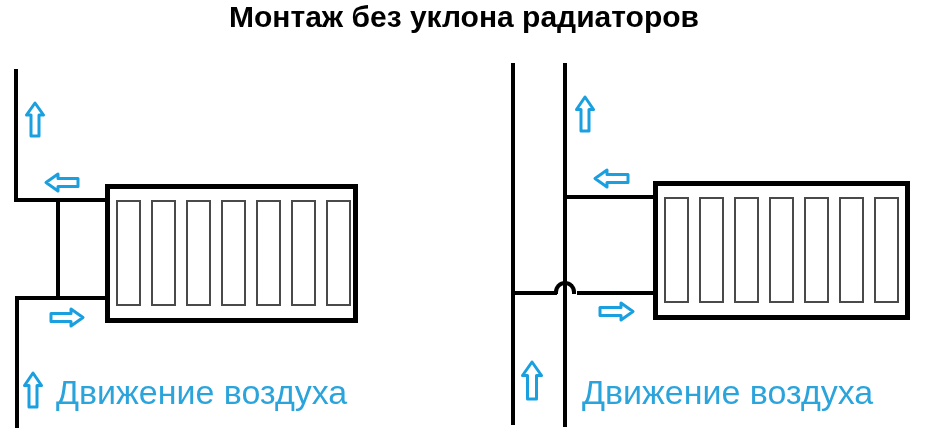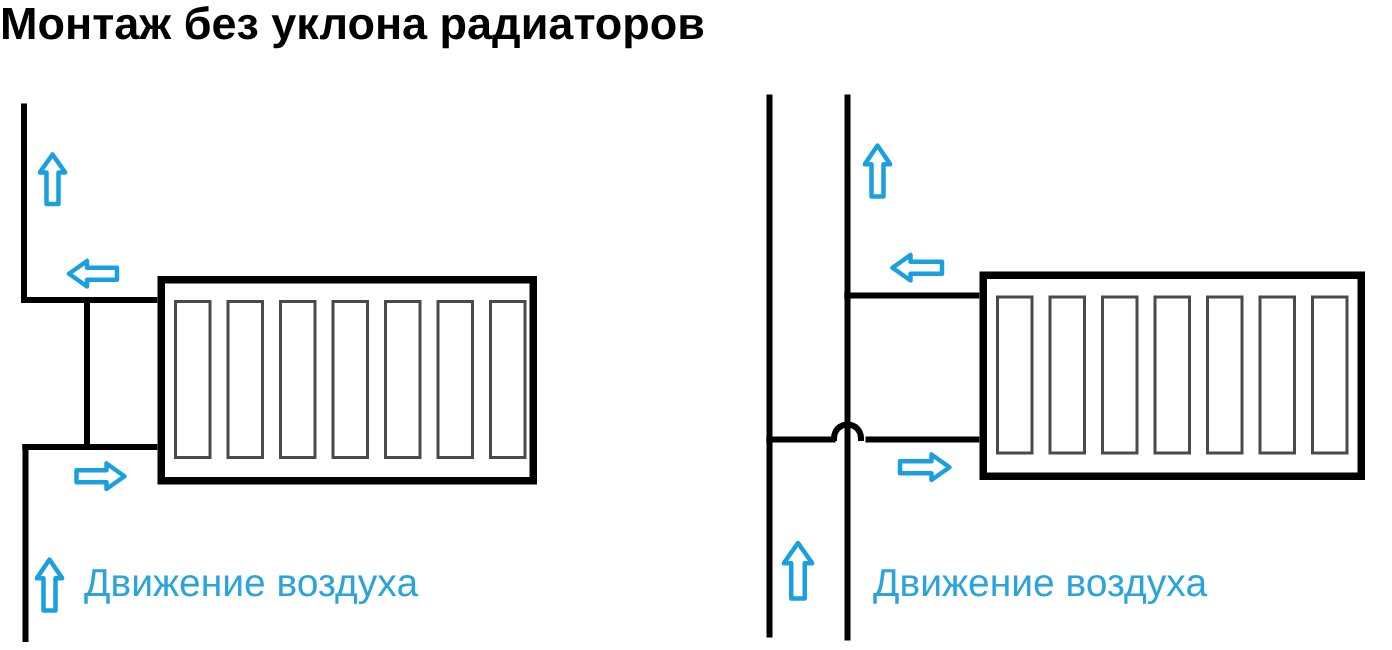--- a/index.html
+++ b/index.html
@@ -8,42 +8,42 @@
     --label:#2ba4dc;
     --section_border:#4a4a4a;
     --background:#ffffff;
   }
   html,body{margin:0;padding:0;background:var(--background);}
   .canvas{
     position:relative;width:928px;height:433px;background:var(--background);
     font-family:"Liberation Sans","DejaVu Sans",sans-serif;overflow:hidden;
   }
   .title{
-    position:absolute;left:0;top:0;width:100%;
+    position:absolute;left:0;top:0;width:100%;text-align:center;
     font-size:30px;font-weight:bold;color:#000;letter-spacing:0px;margin:0;
   }
   .pipe{position:absolute;background:var(--pipe);}
   .radiator{
     position:absolute;border:5px solid var(--pipe);background:#fff;
     box-sizing:border-box;display:flex;align-items:flex-start;
   }
   .radiator .inner{display:flex;gap:10px;padding:11px 0 0 6px;}
   .section{
     width:25px;height:106px;border:2px solid var(--section_border);
     background:#fff;box-sizing:border-box;flex:0 0 auto;
   }
   .hop{
     position:absolute;width:22px;height:13px;box-sizing:border-box;
     border:4px solid var(--pipe);border-bottom:none;
     border-radius:11px 11px 0 0;background:transparent;
   }
   .arrow-svg{position:absolute;display:block;}
   .arrow-shape{fill:#fff;stroke:var(--arrow);stroke-width:3;stroke-linejoin:round;}
   .air-label{
-    position:absolute;font-size:26px;color:var(--label);white-space:nowrap;
+    position:absolute;font-size:34px;color:var(--label);white-space:nowrap;
   }
 </style>
 </head>
 <body>
 
 <div class="canvas">
 
   <h1 class="title">Монтаж без уклона радиаторов</h1>
 
   <div>

